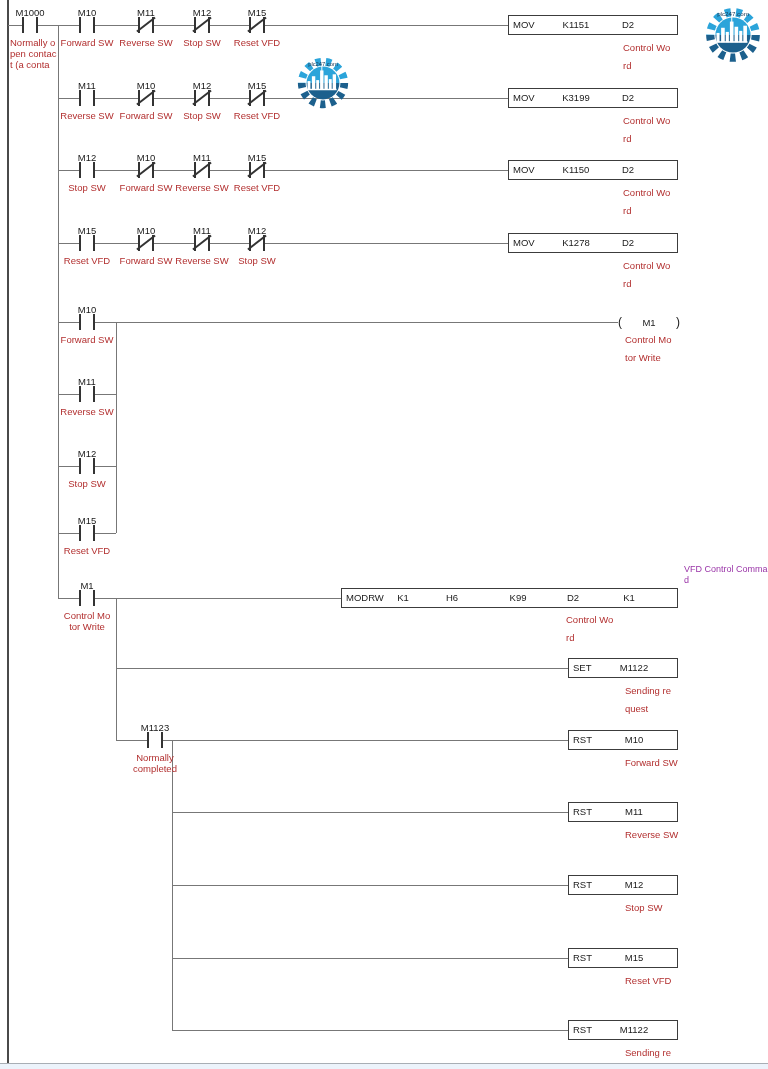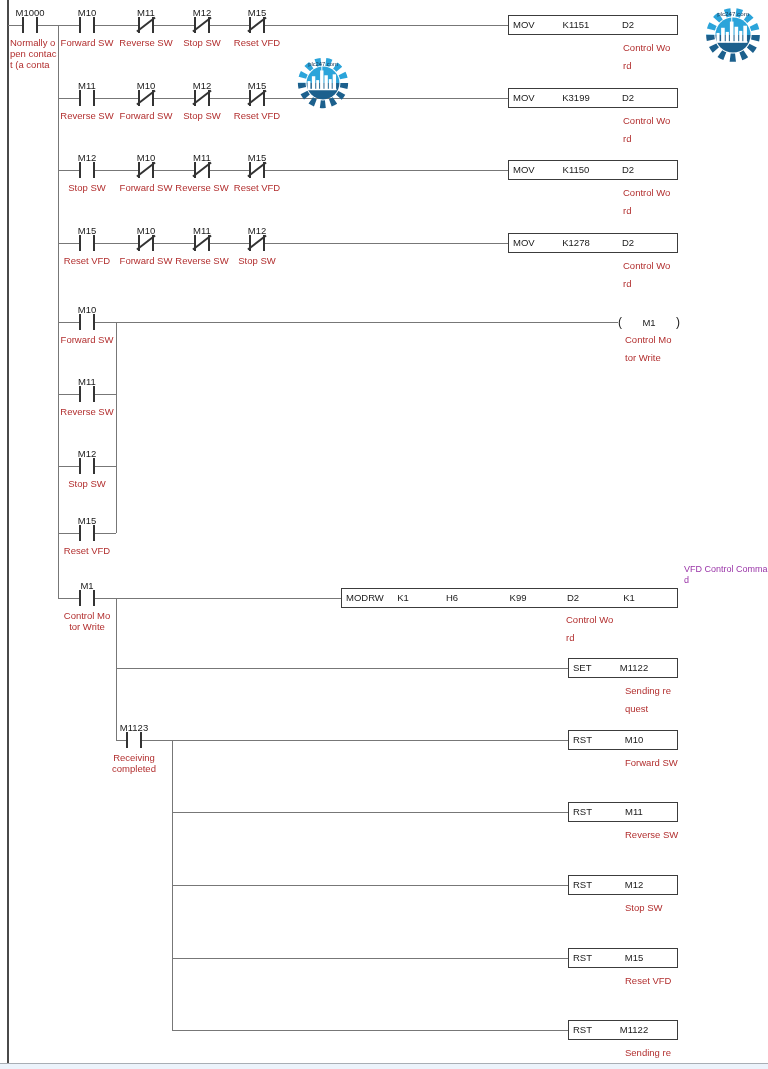--- a/index.html
+++ b/index.html
@@ -145,23 +145,23 @@
   <div class="contact" style="left:79px;top:525px">
     <span class="dev">M15</span>
     <span class="cmt">Reset VFD</span>
   </div>
 
   <div class="contact" style="left:79px;top:590px">
     <span class="dev">M1</span>
     <span class="cmt">Control Mo
 tor Write</span>
   </div>
-  <div class="contact" style="left:126px;top:732px">
+  <div class="contact" style="left:147px;top:732px">
     <span class="dev">M1123</span>
-    <span class="cmt">Receiving
+    <span class="cmt">Normally
 completed</span>
   </div>
 
   <div class="block" style="left:508px;top:15px;width:168px">
     <span style="left:4px">MOV</span>
     <span class="barg" style="left:37px;width:60px">K1151</span>
     <span class="barg" style="left:99px;width:40px">D2</span>
   </div>
   <span class="acmt" style="left:623px;top:39px">Control Wo
 rd</span>

